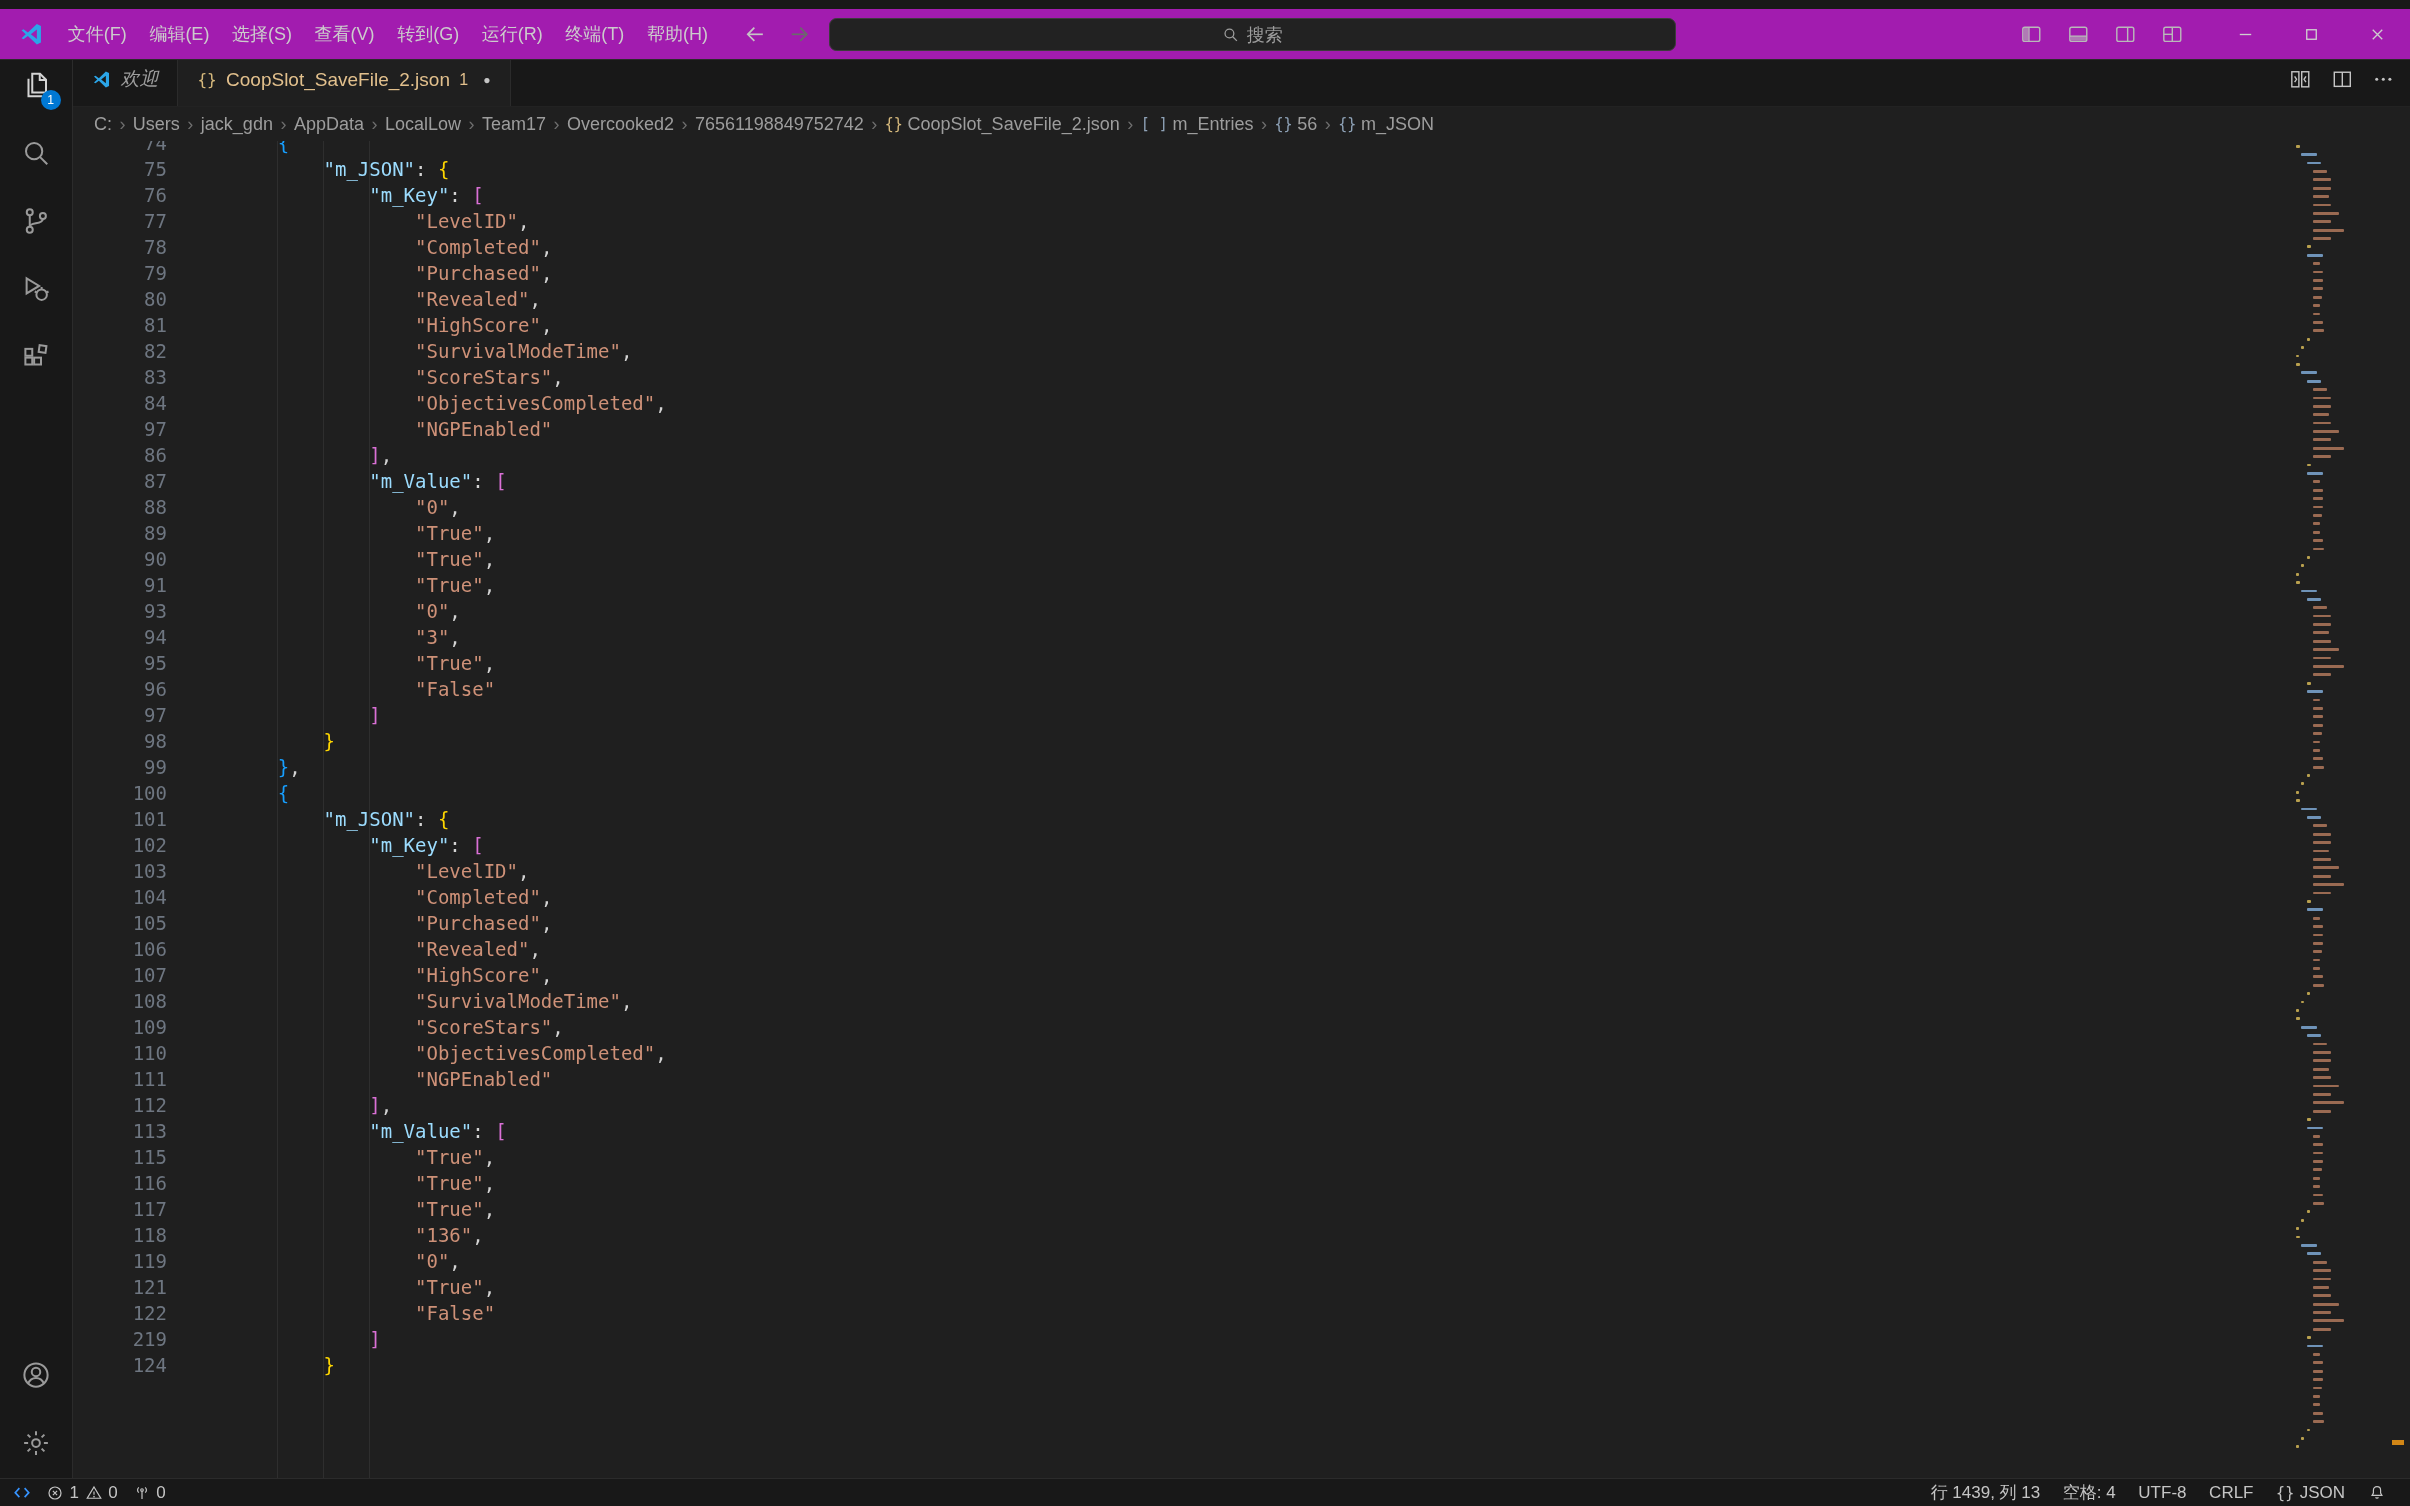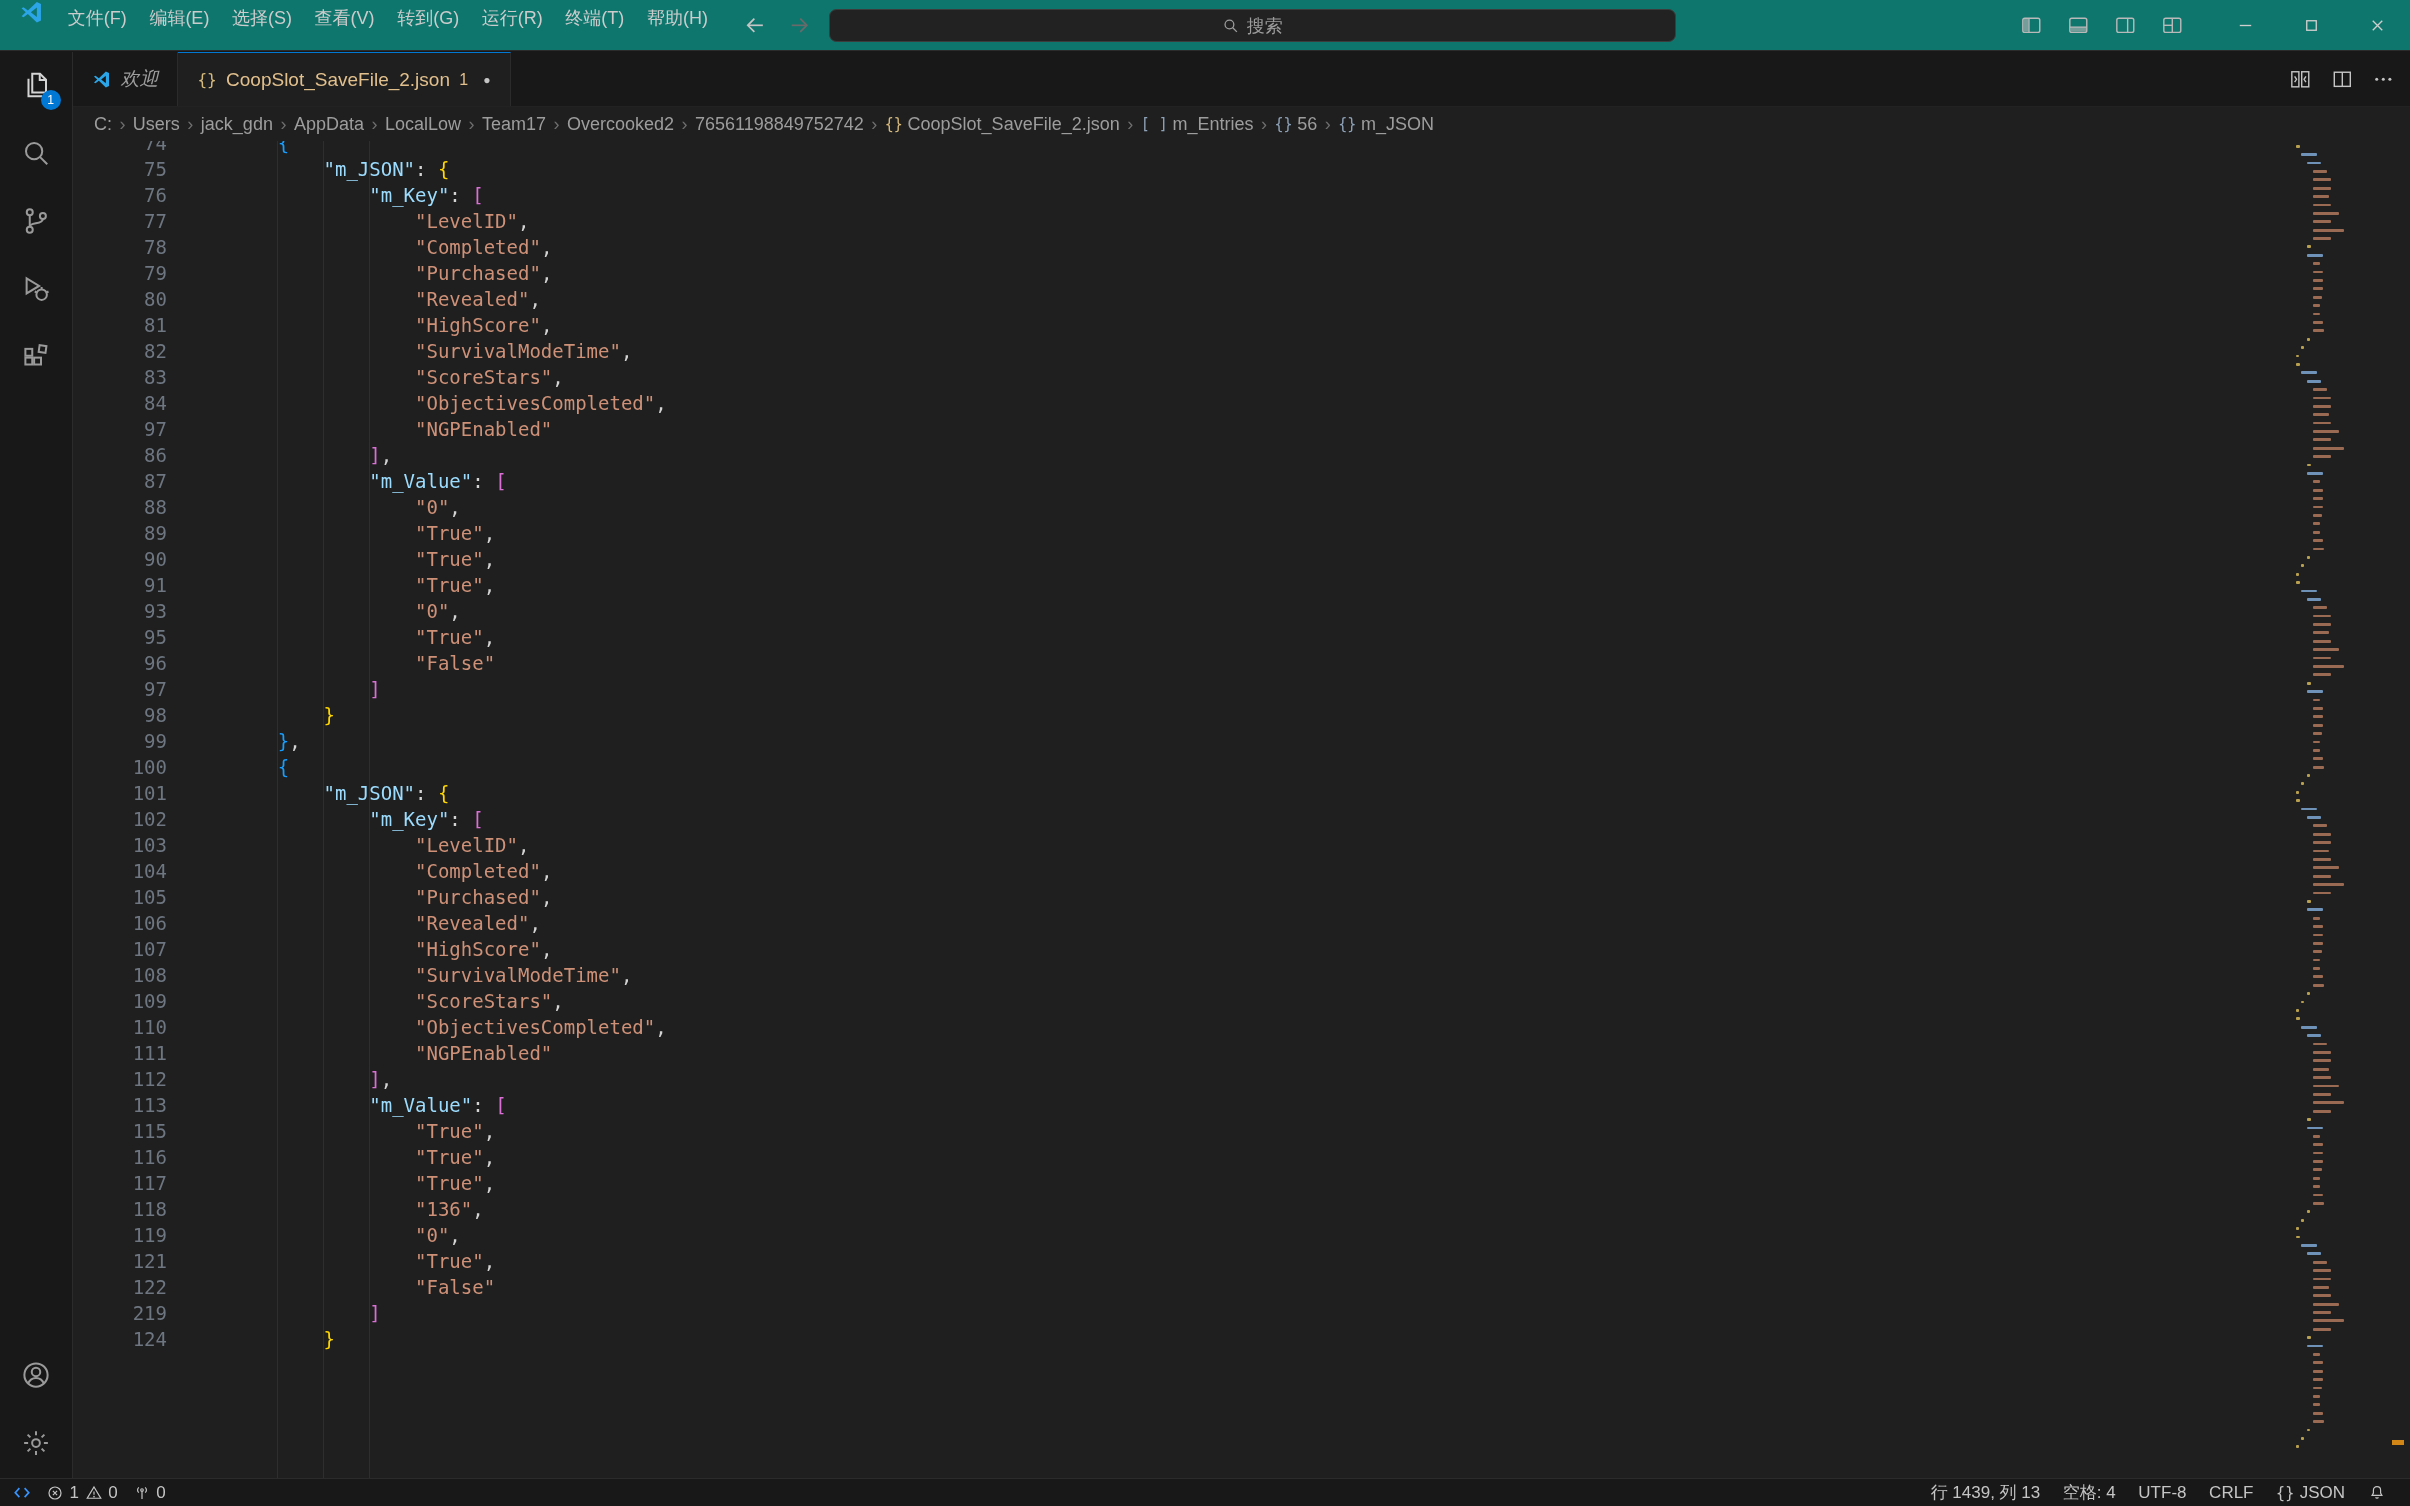--- a/index.html
+++ b/index.html
@@ -1,21 +1,21 @@
 <!DOCTYPE html>
 <html style="font-size:15px"><head>
 <meta charset="utf-8">
 <style>
   * { margin:0; padding:0; box-sizing:border-box; }
   html,body { width:2411px; height:1507px; overflow:hidden; background:#181818;
     font-family:"Liberation Sans", sans-serif; color:#cccccc; }
 
   
-  .titlebar { position:absolute; top:0; left:0; right:0; height:51px; background:#0f766e;
-    border-bottom:0.9px solid #2b2b2b; display:flex; align-items:flex-start; z-index:50; }
+  .titlebar { position:absolute; top:9px; left:0; right:0; height:51px; background:#a21caf;
+    border-bottom:0.9px solid #2b2b2b; display:flex; align-items:center; z-index:50; }
   .vscode-logo { width:24.5px; height:24.5px; margin-left:19px; flex:0 0 auto; }
   .menubar { display:flex; margin-left:13px; }
   .menu-item { padding:5.6px 11.3px; font-size:18px; color:#cccccc; border-radius:5.6px; cursor:default; }
   .nav-arrows { position:absolute; left:744px; top:0; height:51px; display:flex; align-items:center; gap:21px; }
   .nav-arrows svg { width:22.6px; height:22.6px; }
   .nav-back { color:#c5c5c5; } .nav-fwd { color:#6a6a6a; }
   .searchbox { position:absolute; left:829px; top:9.4px; width:847px; height:33px; background:#222222;
     border:0.9px solid #3c3c3c; border-radius:7.5px; display:flex; align-items:center; justify-content:center;
     gap:7.5px; color:#9d9d9d; font-size:18px; }
   .searchbox svg { width:17px; height:17px; }
@@ -399,20 +399,24 @@
           </div>
           <div class="line">
             <span class="ln">91</span>
             <span class="code"><span>                </span><span class="tk-s">"True"</span><span class="tk-p">,</span></span>
           </div>
           <div class="line">
             <span class="ln">93</span>
             <span class="code"><span>                </span><span class="tk-s">"0"</span><span class="tk-p">,</span></span>
           </div>
           <div class="line">
+            <span class="ln">94</span>
+            <span class="code"><span>                </span><span class="tk-s">"3"</span><span class="tk-p">,</span></span>
+          </div>
+          <div class="line">
             <span class="ln">95</span>
             <span class="code"><span>                </span><span class="tk-s">"True"</span><span class="tk-p">,</span></span>
           </div>
           <div class="line">
             <span class="ln">96</span>
             <span class="code"><span>                </span><span class="tk-s">"False"</span></span>
           </div>
           <div class="line">
             <span class="ln">97</span>
             <span class="code"><span>            </span><span class="tk-b2">]</span></span>

